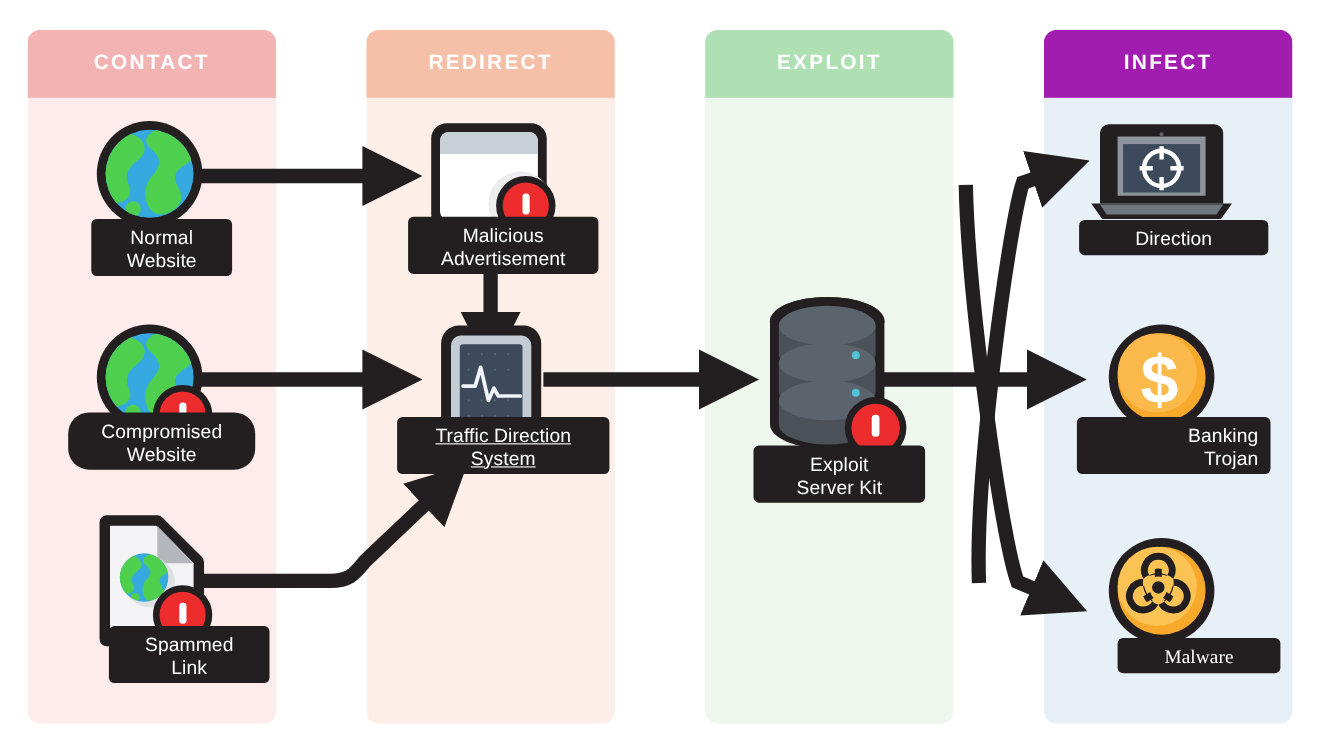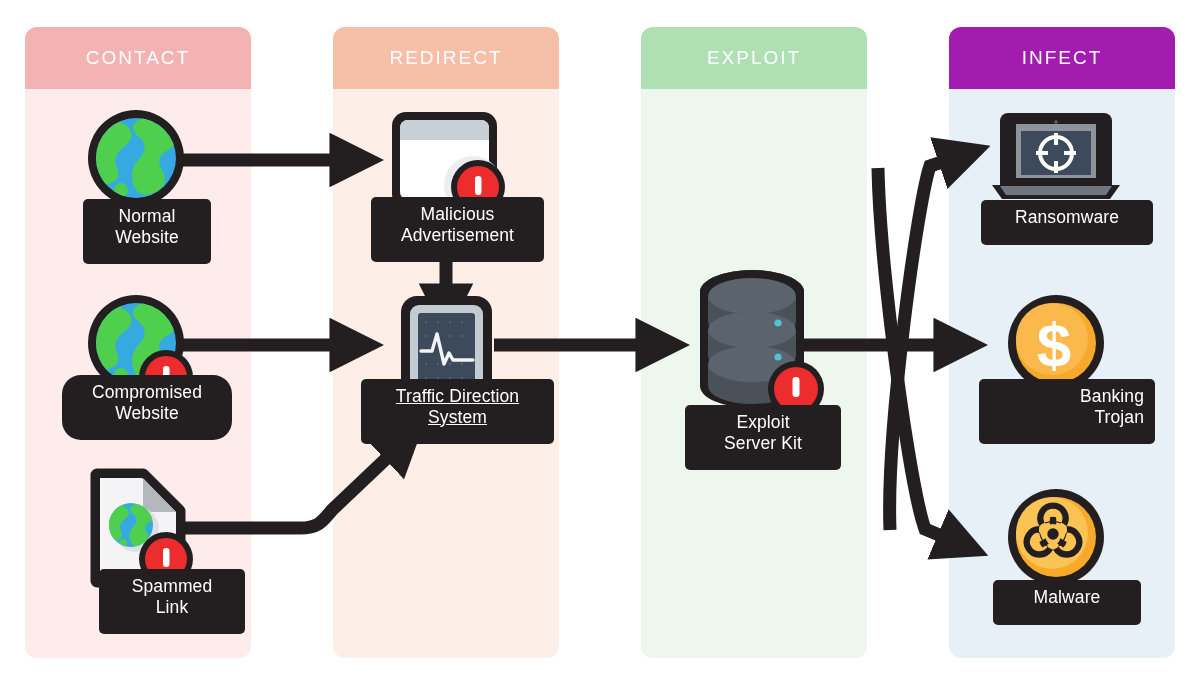--- a/index.html
+++ b/index.html
@@ -3,29 +3,29 @@
 <meta charset="utf-8">
 <style>
   html,body{margin:0;padding:0;background:#ffffff;}
   body{width:1200px;height:686px;overflow:hidden;
        font-family:"Liberation Sans","DejaVu Sans",sans-serif;}
   #stage{position:relative;width:1200px;height:686px;background:#ffffff;}
 
   
   .col{position:absolute;top:27px;height:631px;width:226px;border-radius:12px;overflow:hidden;}
   .col-head{height:62px;width:100%;display:flex;align-items:center;justify-content:center;}
-  .col-head span{color:#ffffff;font-size:19px;letter-spacing:2.0px;font-weight:400;}
+  .col-head span{color:#ffffff;font-size:19px;letter-spacing:2.0px;font-weight:700;}
   .col-body{height:569px;width:100%;}
 
   #col0{left:25px;}
   #col1{left:333px;}
   #col2{left:641px;}
   #col3{left:949px;}
   .label{position:absolute;background:#231f20;border-radius:5px;color:#fff;
-         text-align:center;line-height:1.18;padding:7px 11px 17px;font-size:17.5px;
+         text-align:center;line-height:1.18;padding:7px 11px 4px;font-size:17.5px;
          white-space:pre;letter-spacing:.1px;}
 
   .svglayer{position:absolute;left:0;top:0;width:1200px;height:686px;
             pointer-events:none;}
 </style>
 </head>
 <body>
 
 <div id="stage">
 
@@ -250,20 +250,20 @@
 
   <div class="label" style="left:371px;top:197px;width:151px;">Malicious
 Advertisement</div>
 
   <div class="label" style="left:361px;top:379px;width:171px;text-decoration:underline;">Traffic Direction
 System</div>
 
   <div class="label" style="left:685px;top:405px;width:134px;">Exploit
 Server Kit</div>
 
-  <div class="label" style="left:981px;top:200px;width:150px;">Ransomware</div>
+  <div class="label" style="left:981px;top:200px;width:150px;">Direction</div>
 
   <div class="label" style="left:979px;top:379px;width:154px;text-align:right;">Banking
 Trojan</div>
 
-  <div class="label" style="left:993px;top:580px;width:126px;">Malware</div>
+  <div class="label" style="left:1016px;top:580px;width:126px;font-family:Liberation Serif, serif;">Malware</div>
 
 </div>
 
 </body></html>

